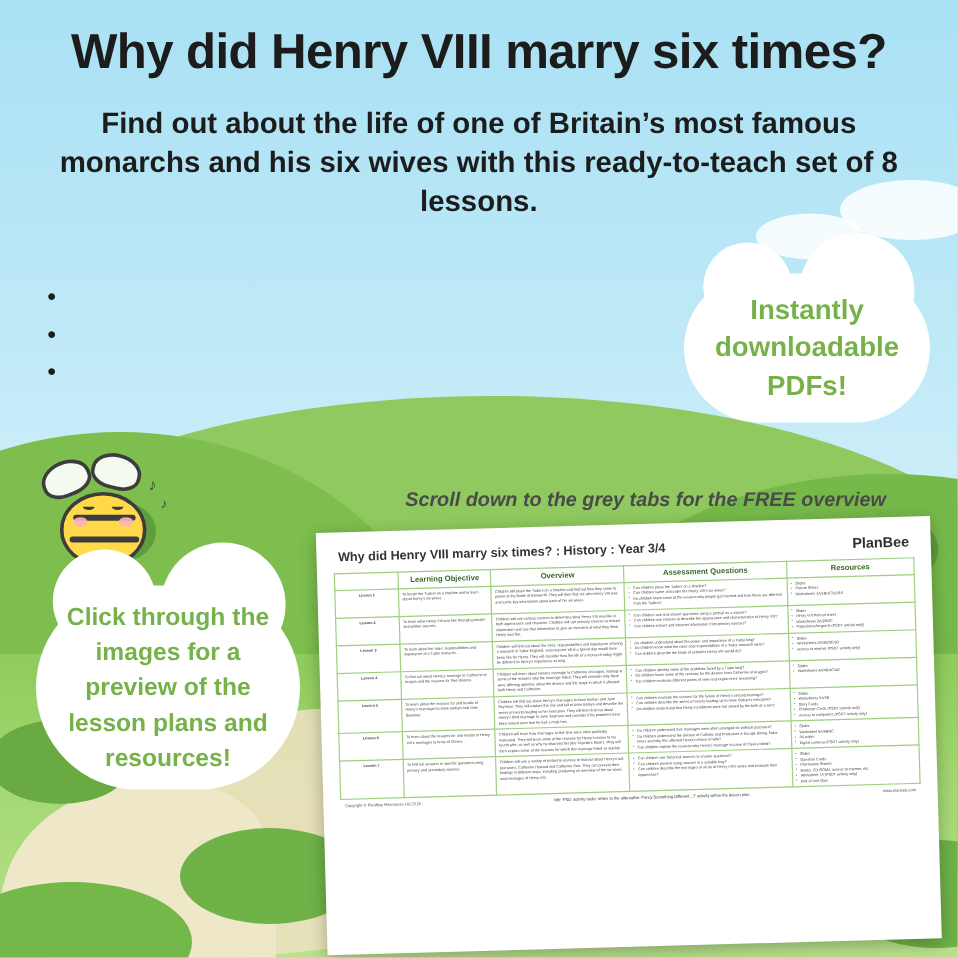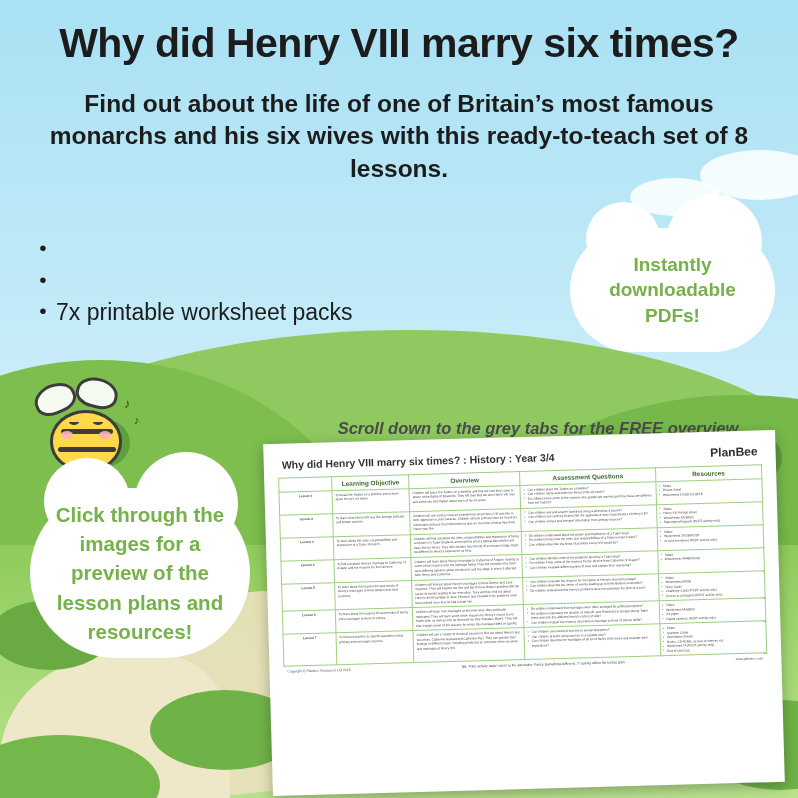--- a/index.html
+++ b/index.html
@@ -95,36 +95,36 @@
   .cloud {
     position: absolute; background: #fff; border-radius: 90px;
     display: flex; align-items: center; justify-content: center;
     text-align: center; color: #76b14a; font-weight: bold;
   }
   .cloud::before, .cloud::after {
     content: ""; position: absolute; background: #fff; border-radius: 50%;
   }
   #cloud-instant {
     left: 570px; top: 228px; width: 205px; height: 124px;
-    font-size: 19px; line-height: 1.35; padding: 0 14px; z-index: 3;
+    font-size: 23px; line-height: 1.35; padding: 0 14px; z-index: 3;
   }
   #cloud-instant::before { width: 74px; height: 74px; left: 16px; top: -26px; }
   #cloud-instant::after  { width: 96px; height: 96px; left: 96px; top: -34px; }
   #cloud-instant .cloud-txt { position: relative; z-index: 2; }
 
   #cloud-click {
     left: 30px; top: 488px; width: 220px; height: 170px;
     font-size: 20.5px; line-height: 1.42; padding: 0 12px; z-index: 3;
   }
   #cloud-click::before { width: 86px; height: 86px; left: 14px; top: -30px; }
   #cloud-click::after  { width: 104px; height: 104px; left: 104px; top: -36px; }
   #cloud-click .cloud-txt { position: relative; z-index: 2; text-align: center; }
 
   .scroll-note {
-    position: absolute; left: 298px; top: 419px; width: 480px;
+    position: absolute; left: 298px; top: 408px; width: 480px;
     font-size: 16.5px; font-style: italic; font-weight: bold;
     color: #4a4a4a; text-align: center; z-index: 3;
   }
 
   
   #doc {
     position: absolute; left: 268px; top: 437px; width: 512px; height: 352px;
     background: #ffffff;
     box-shadow: 0 4px 14px rgba(0,0,0,.28);
     transform: rotate(-1.6deg);
@@ -204,21 +204,20 @@
 
 <div class="bullets">
   <div class="b">
     <span class="dot">•</span>
   </div>
   <div class="b">
     <span class="dot">•</span>
   </div>
   <div class="b">
     <span class="dot">•</span>
-    <span>7x printable worksheet packs</span>
   </div>
 </div>
 
 <div class="cloud" id="cloud-instant">
   <span class="cloud-txt">Instantly downloadable PDFs!</span>
 </div>
 
 <div class="cloud" id="cloud-click">
   <span class="cloud-txt">Click through the images for a preview of the lesson plans and resources!</span>
 </div>

